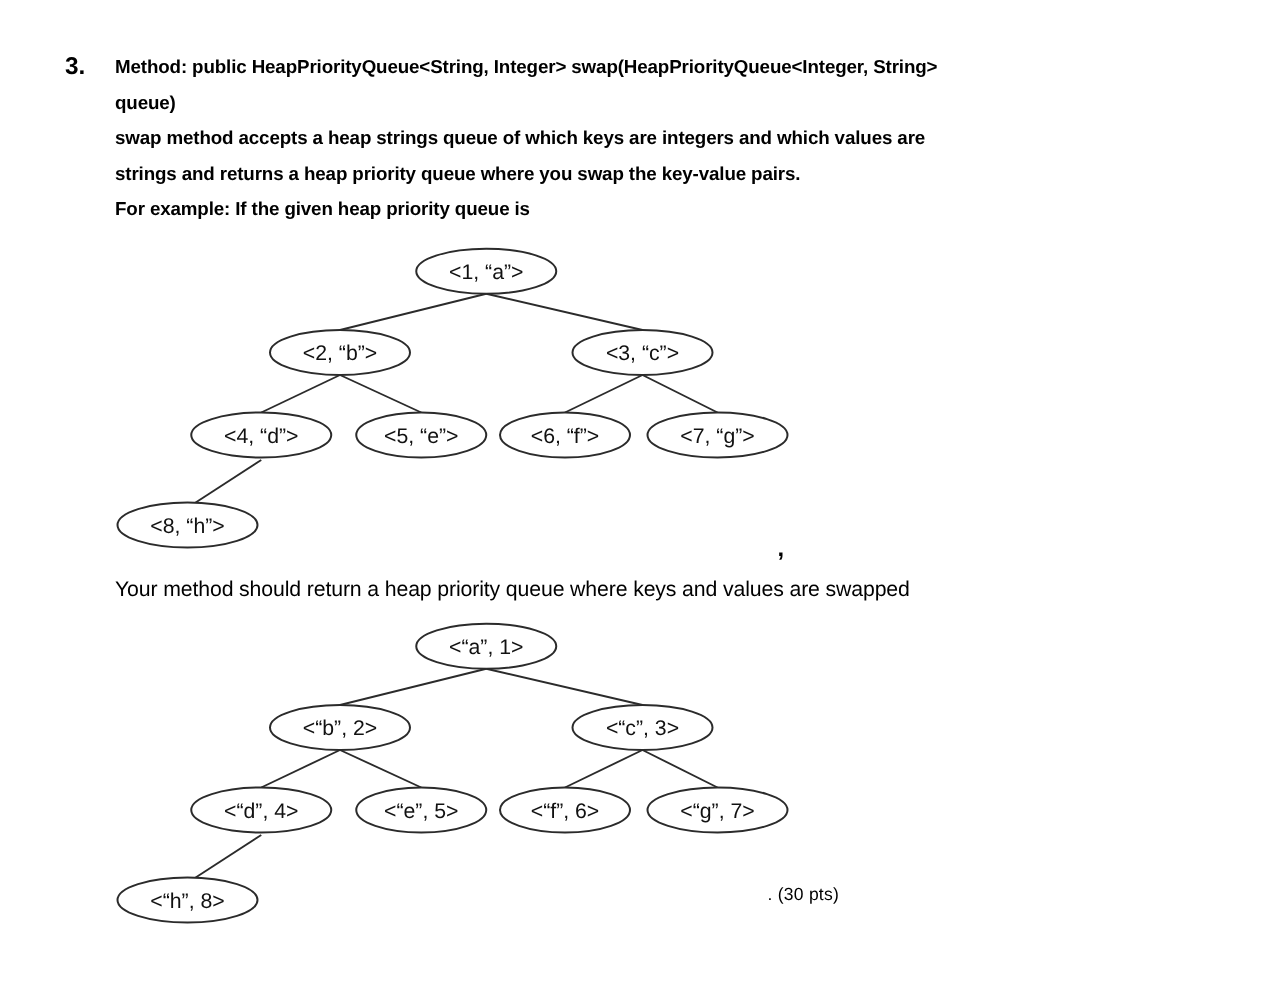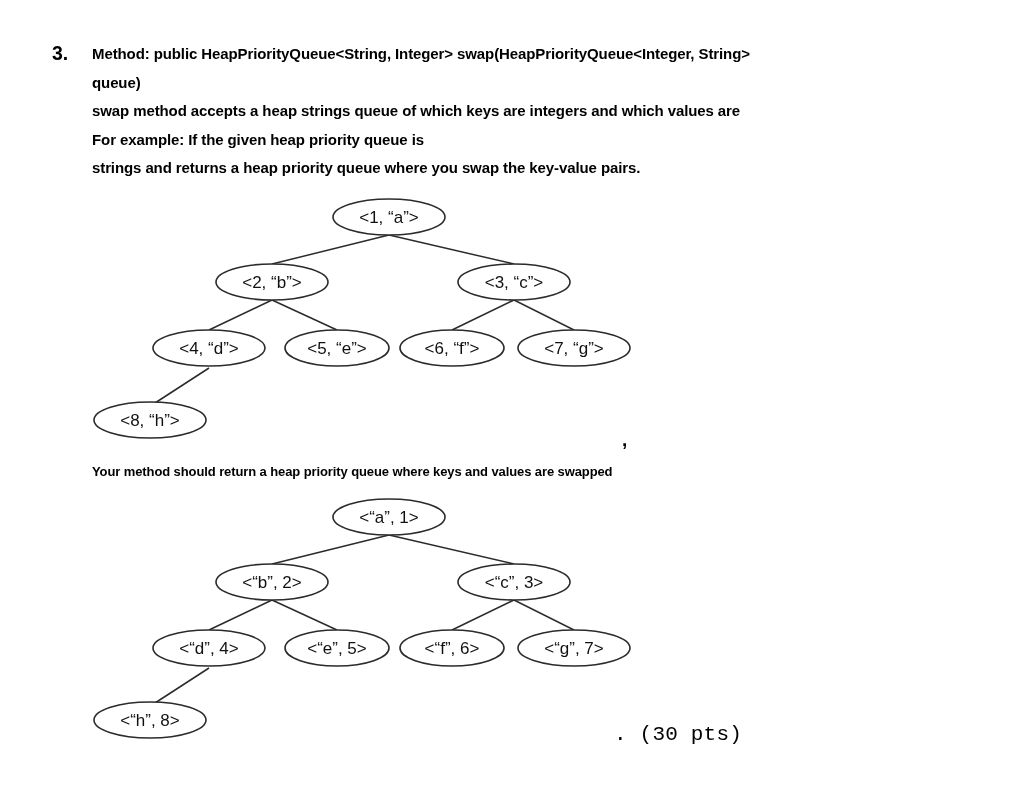--- a/index.html
+++ b/index.html
@@ -52,46 +52,46 @@
     line-height: 28.5px;
     letter-spacing: -0.1px;
     white-space: nowrap;
   }
 
   
   .mid-caption {
     position: absolute;
     left: 92px;
     top: 458px;
-    font-size: 13px;
-    font-weight: 700;
+    font-size: 17px;
+    font-weight: 400;
     line-height: 28px;
     letter-spacing: -0.1px;
     white-space: nowrap;
   }
 
   
   .stray-comma {
     position: absolute;
     left: 622px;
     top: 430px;
     font-size: 19px;
     font-weight: 700;
     line-height: 1;
   }
 
   
   .points-note {
     position: absolute;
     left: 614px;
-    top: 724px;
-    font-size: 21px;
+    top: 708px;
+    font-size: 14px;
     font-weight: 400;
     line-height: 1;
-    font-family: Liberation Mono, monospace;
+    font-family: Liberation Sans, sans-serif;
     letter-spacing: 0.2px;
     white-space: nowrap;
   }
 
   
   .tree {
     position: absolute;
     left: 0;
     width: 700px;
     height: 260px;
@@ -126,22 +126,22 @@
 <body>
 
 <div id="page">
 
   <div class="question-block">
     <div class="q-number">3.</div>
     <div class="q-body">
       <div class="q-line">Method: public HeapPriorityQueue&lt;String, Integer&gt; swap(HeapPriorityQueue&lt;Integer, String&gt;</div>
       <div class="q-line">queue)</div>
       <div class="q-line">swap method accepts a heap strings queue of which keys are integers and which values are</div>
+      <div class="q-line">strings and returns a heap priority queue where you swap the key-value pairs.</div>
       <div class="q-line">For example: If the given heap priority queue is</div>
-      <div class="q-line">strings and returns a heap priority queue where you swap the key-value pairs.</div>
     </div>
   </div>
 
   <div class="tree" id="tree-given">
     <svg width="700" height="260" viewBox="0 0 700 260">
       <g class="edges">
           <line x1="389" y1="43" x2="272" y2="72" class="edge"></line>
           <line x1="389" y1="43" x2="514" y2="72" class="edge"></line>
           <line x1="272" y1="108" x2="209" y2="138" class="edge"></line>
           <line x1="272" y1="108" x2="337" y2="138" class="edge"></line>

